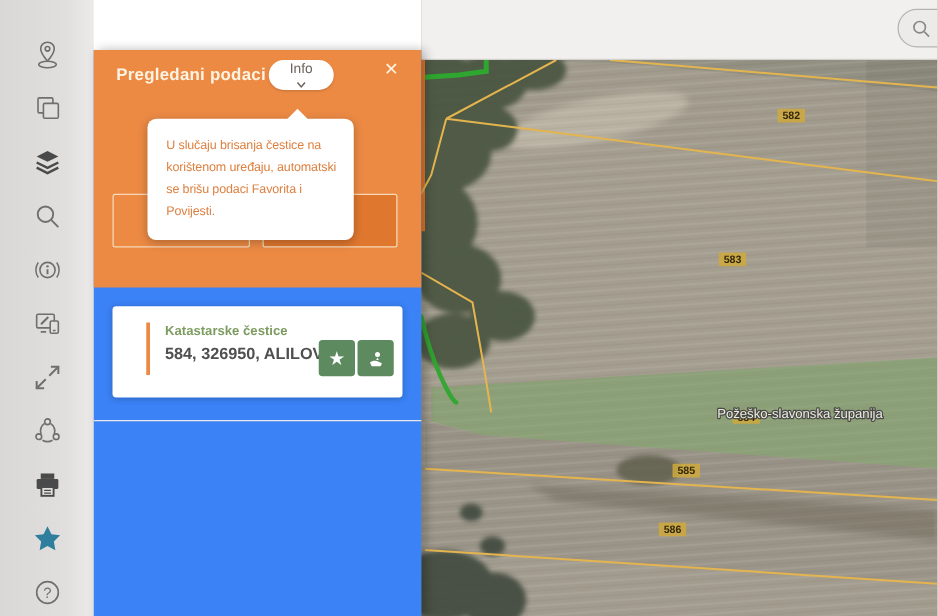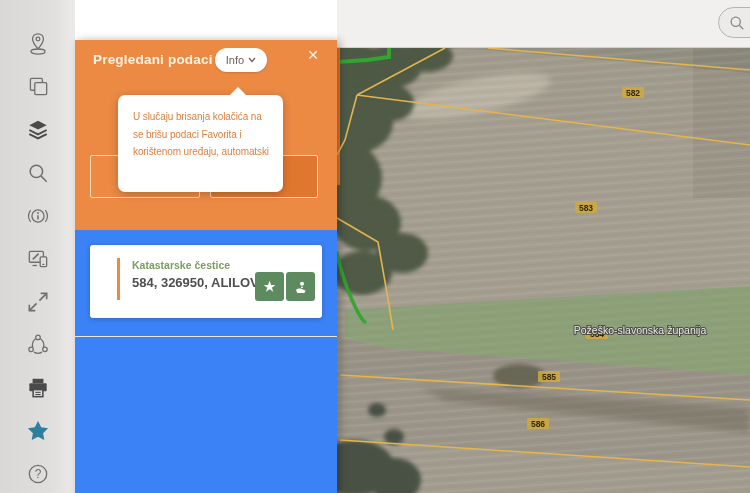--- a/index.html
+++ b/index.html
@@ -13,21 +13,21 @@
   .side-btn { width:28px; height:28px; display:flex; align-items:center; justify-content:center; cursor:pointer; flex:0 0 auto; }
   .side-btn svg { width:26px; height:26px; }
 
   
   .panel { position:absolute; left:75px; top:0; width:262px; height:493px; background:#3b82f6;
     box-shadow:3px 0 8px rgba(0,0,0,.28); z-index:10;margin-top:40px; }
   .panel-header { position:absolute; left:0; top:0; width:262px; height:190px; background:#ec8a44; }
   .panel-title { position:absolute; left:18px; top:12px; font-size:13.5px; font-weight:bold; color:#fdf3e2; letter-spacing:.2px; }
   .info-pill { position:absolute; left:140px; top:8px; width:52px; height:24px; background:#fff; border-radius:13px;
     display:flex; align-items:center; justify-content:center; gap:4px; cursor:pointer;
-    font-size:11px; color:#6b625b; box-shadow:0 1px 2px rgba(0,0,0,.15); }
+    font-size:11px; color:#6b625b; box-shadow:0 1px 2px rgba(0,0,0,.15);flex-direction:column; }
   .close-btn { position:absolute; right:18px; top:8px; color:#fdf3e2; font-size:14px; cursor:pointer; line-height:1; }
   .hdr-btn { position:absolute; top:115px; height:43px; border:1px solid #f6d9b8; border-radius:2px; cursor:pointer; }
   .hdr-btn.left { left:15px; width:110px; background:transparent; }
   .hdr-btn.right { left:135px; width:108px; background:#e0772f; }
   .tooltip { position:absolute; left:43px; top:55px; width:165px; height:97px; background:#fff; border-radius:7px;
     box-shadow:0 2px 8px rgba(0,0,0,.25); padding:13px 10px 0 15px; z-index:12; }
   .tooltip::before { content:""; position:absolute; left:111px; top:-8px; width:0; height:0;
     border-left:9px solid transparent; border-right:9px solid transparent; border-bottom:9px solid #fff; }
   .tooltip-line { font-size:10px; line-height:1.75; color:#dd8040; white-space:nowrap; letter-spacing:-0.1px; }
 
@@ -148,23 +148,24 @@
         <svg width="8" height="6" viewBox="0 0 8 6">
           <polyline points="1,1 4,4.5 7,1" fill="none" stroke="#6b625b" stroke-width="1.2"></polyline>
         </svg>
       </div>
       <div class="close-btn">✕</div>
       <div class="hdr-btn left"></div>
       <div class="hdr-btn right"></div>
     </div>
 
     <div class="tooltip">
-      <div class="tooltip-line">U slučaju brisanja kolačića na</div>
+      <div class="tooltip-line">U slučaju brisanja čestice na</div>
+      <div class="tooltip-line">korištenom uređaju, automatski</div>
       <div class="tooltip-line">se brišu podaci Favorita i</div>
-      <div class="tooltip-line">korištenom uređaju, automatski</div>
+      <div class="tooltip-line">Povijesti.</div>
     </div>
 
     <div class="result-card">
       <div class="card-accent"></div>
       <div class="card-category">Katastarske čestice</div>
       <div class="card-value">584, 326950, ALILOVCI</div>
       <div class="card-actions">
         <div class="card-act-btn">
           <span>★</span>
         </div>

